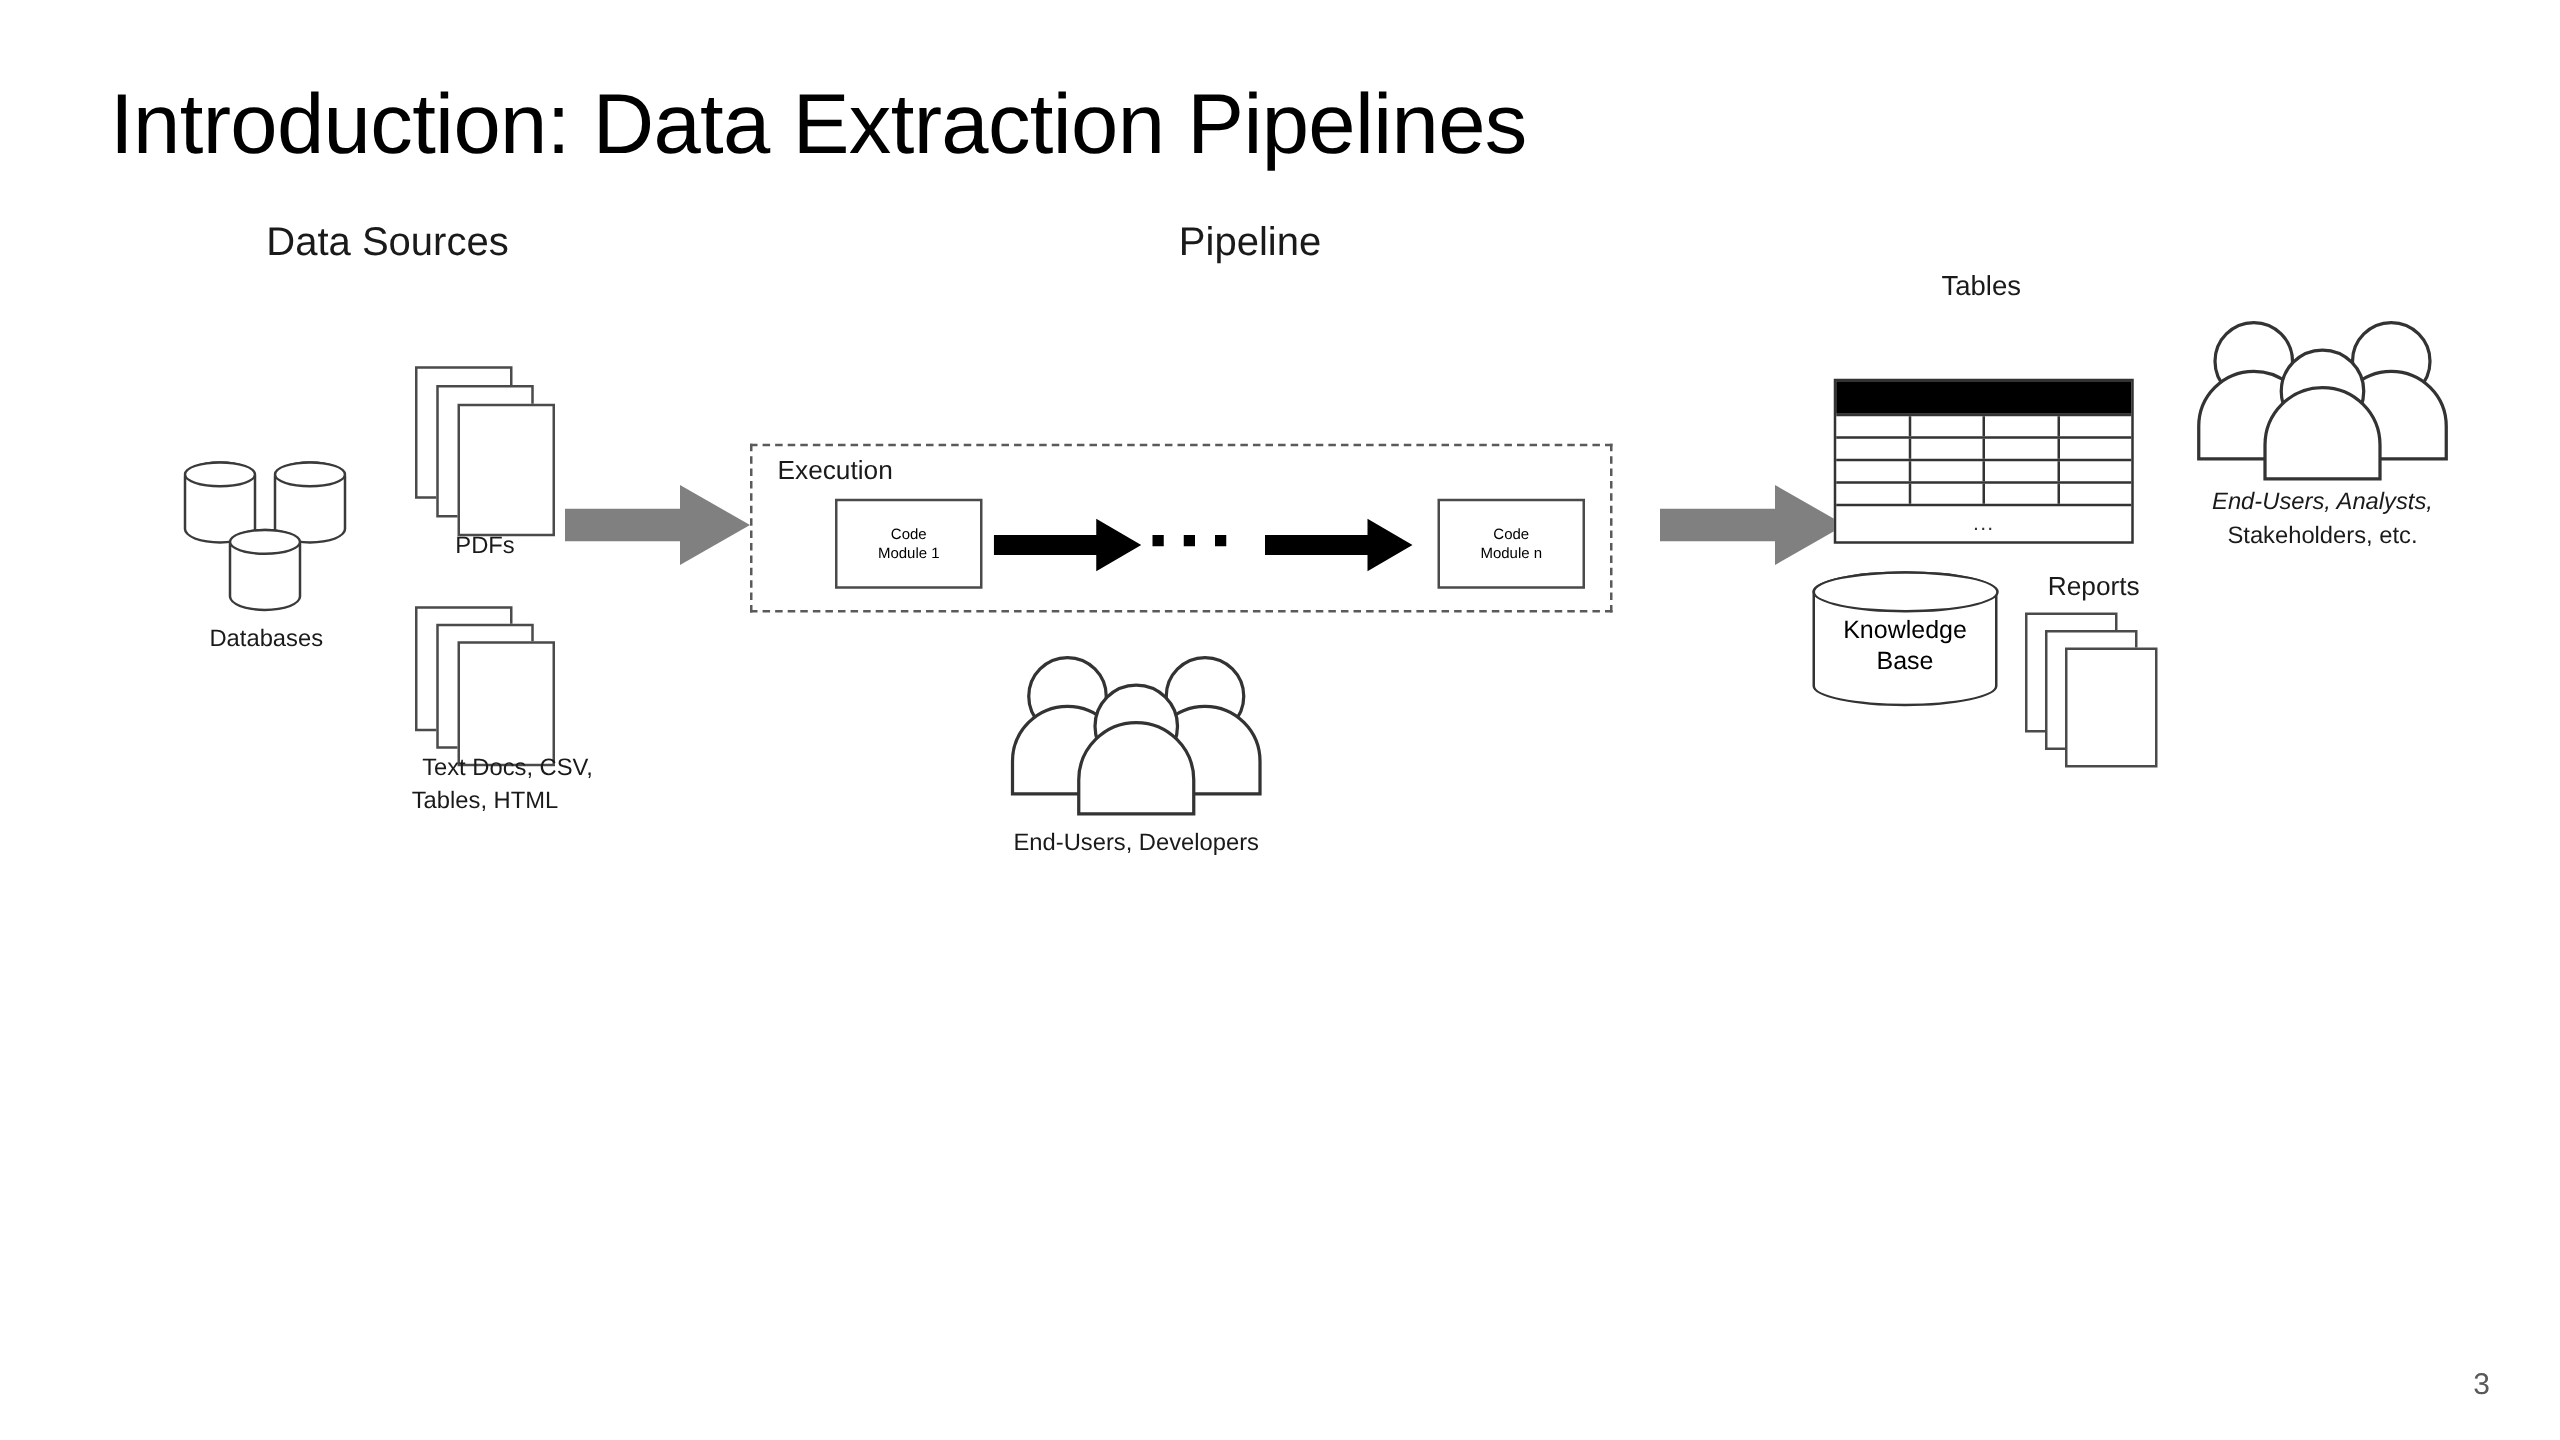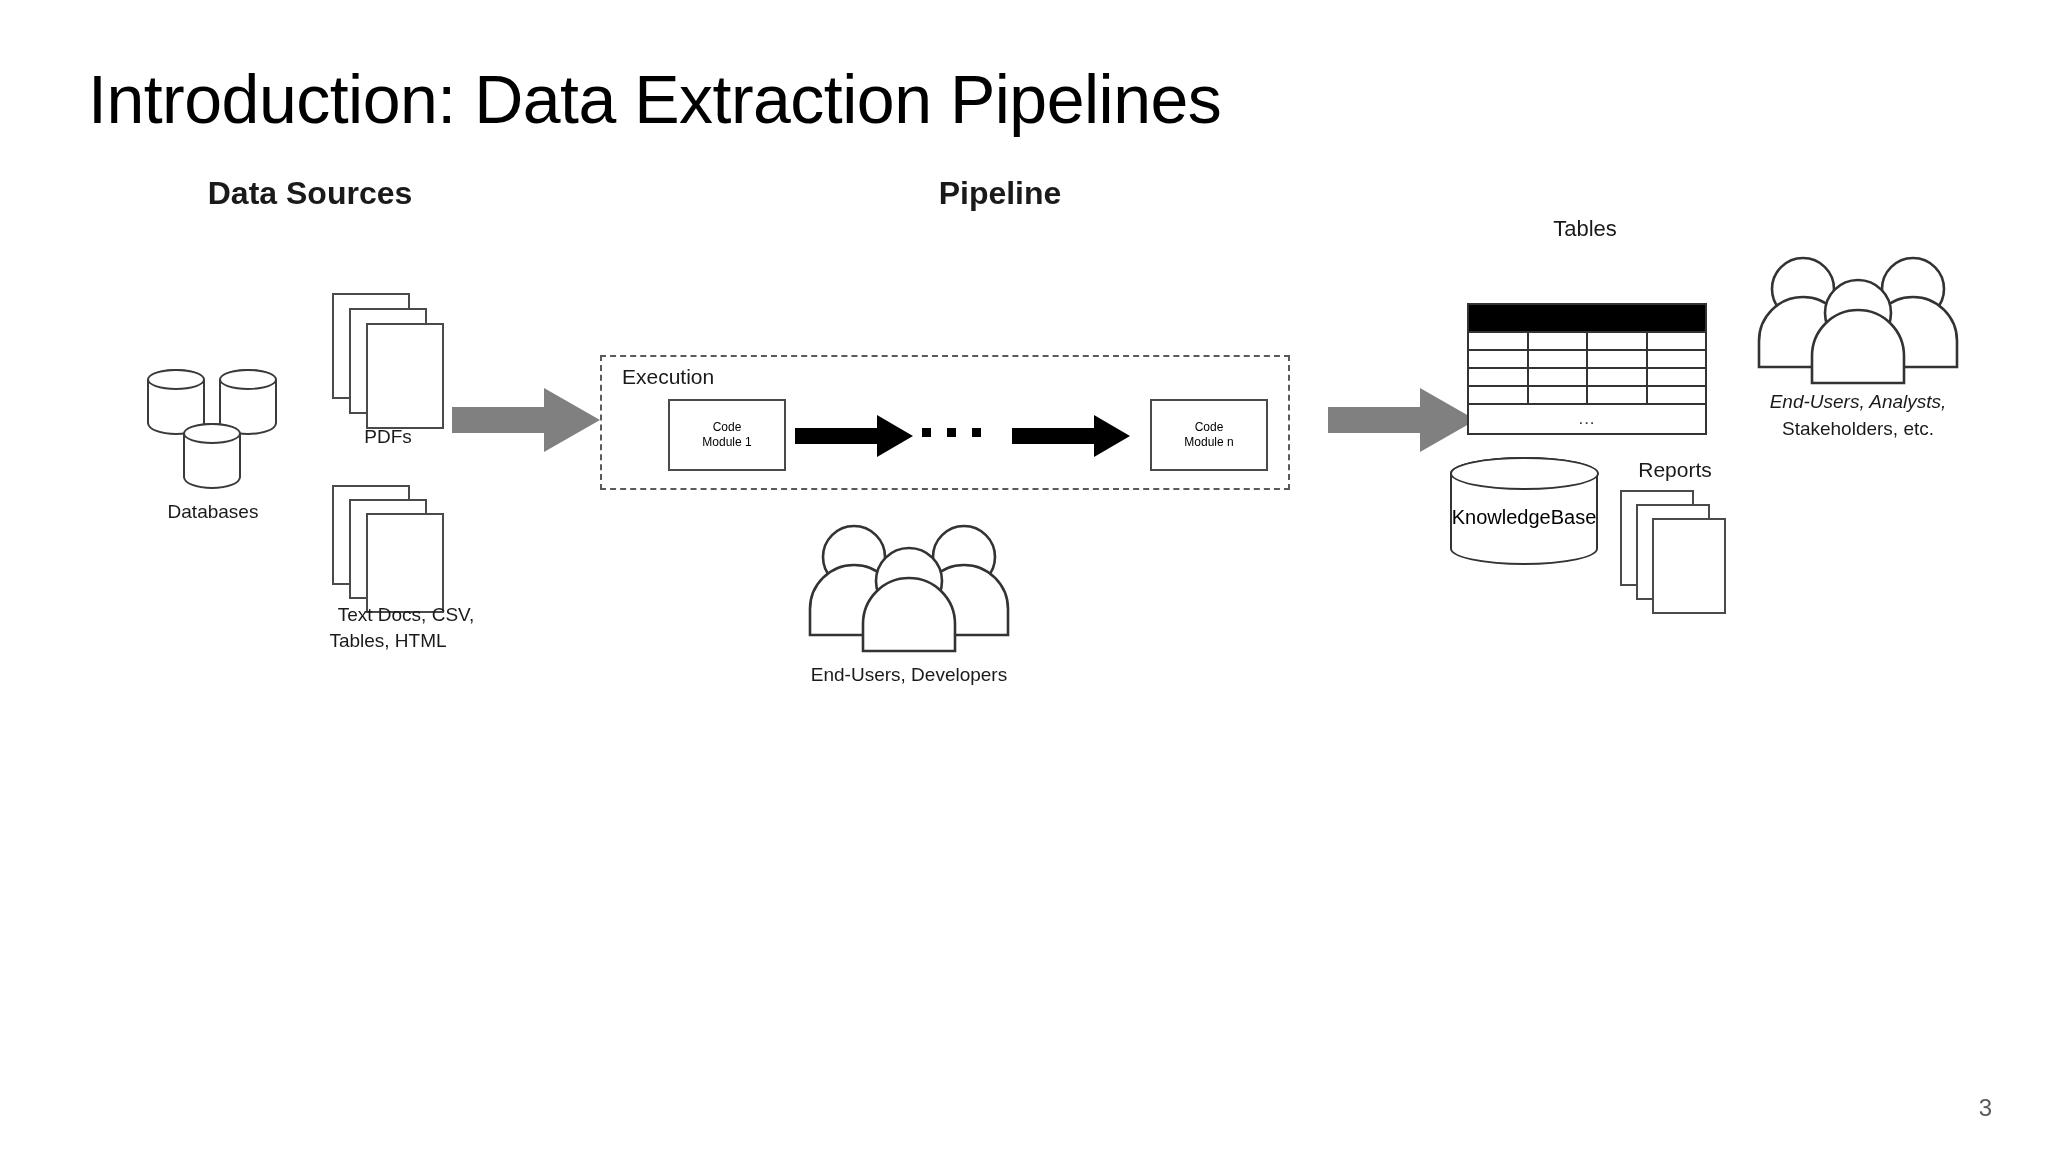--- a/index.html
+++ b/index.html
@@ -36,21 +36,21 @@
     top: 185px;
     width: 2048px;
     height: 540px;
   }
   .abs { position: absolute; }
 
   
   .section-heading {
     position: absolute;
     font-size: 32px;
-    font-weight: 700;
+    font-weight: 400;
     color: #1a1a1a;
     white-space: nowrap;
     text-align: center;
   }
 
   
   .caption {
     position: absolute;
     font-size: 19px;
     line-height: 1.28;
@@ -170,21 +170,21 @@
   }
 
   
   #kb-cylinder {
     position: absolute;
     border: 2.5px solid #333333;
     border-radius: 50% / 15%;
     background: #ffffff;
     box-sizing: border-box;
     display: flex;
-    flex-direction: row;
+    flex-direction: column;
     align-items: center;
     justify-content: center;
     font-size: 20px;
     line-height: 1.25;
     color: #000000;
     text-align: left;
     padding-top: 12px;
   }
   #kb-cylinder::before {
     content: "";

